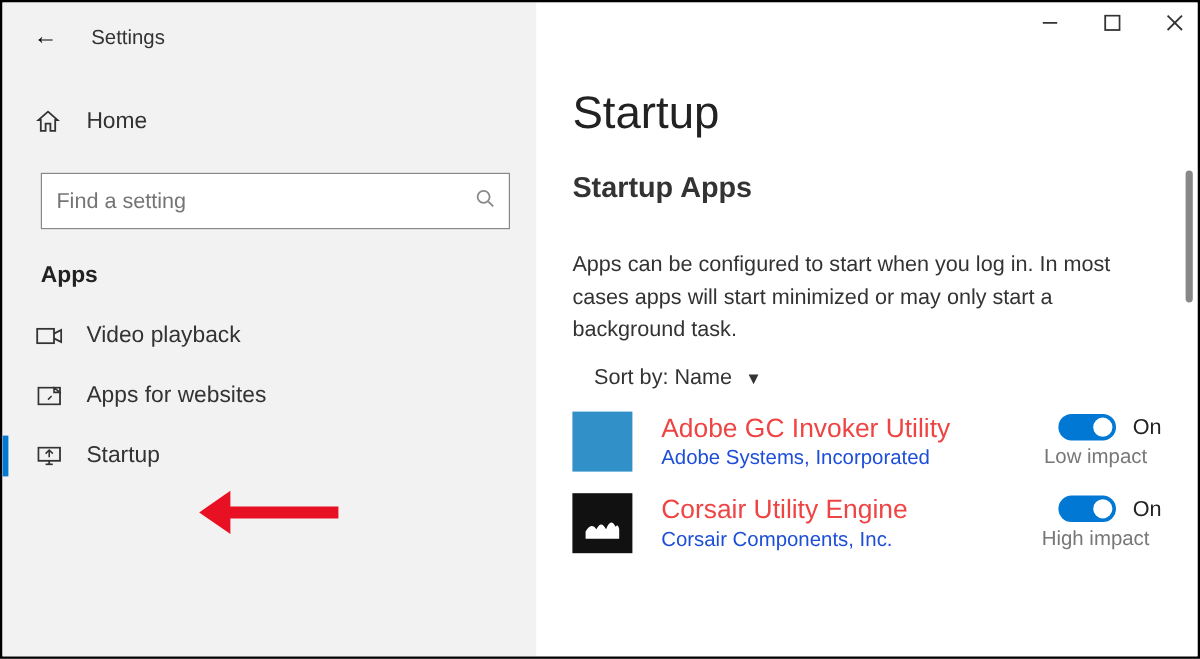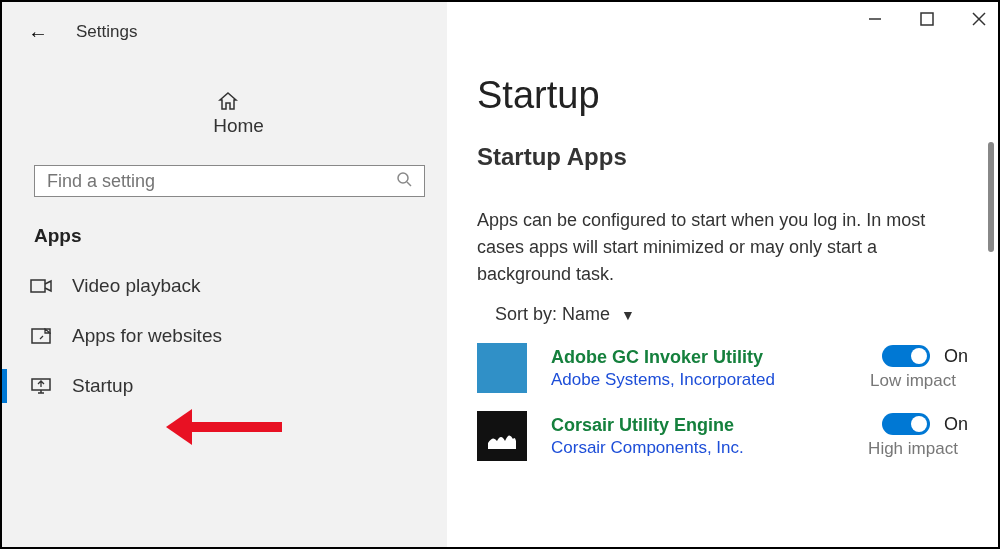--- a/index.html
+++ b/index.html
@@ -8,25 +8,25 @@
     .sidebar { width: 445px; background: #f2f2f2; padding: 0; height: 100%; }
     .main { flex: 1; background: #fff; padding: 0 30px; position: relative; }
     
     .title-bar { display: flex; align-items: center; padding: 18px 20px 10px 26px; }
     .back-arrow { font-size: 20px; margin-right: 28px; cursor: pointer; }
     .title-text { font-size: 17px; color: #333; }
     
     .window-controls { position: absolute; top: 10px; right: 12px; display: flex; gap: 38px; align-items: center; }
     .win-ctrl { font-size: 15px; color: #333; cursor: pointer; }
     
-    .nav-home { display: flex; align-items: center; padding: 8px 0 8px 28px; margin-top: 30px; cursor: pointer; flex-direction: column; }
+    .nav-home { display: flex; padding: 8px 0 8px 28px; margin-top: 30px; cursor: pointer; }
     .nav-home .icon { width: 20px; margin-right: 22px; }
     .nav-home .label { font-size: 19px; color: #333; }
     
-    .search-box { margin: 20px 22px 0 32px; border: 1px solid #888; background: #fff; height: 32px; display: flex; align-items: center; padding: 0 12px; }
+    .search-box { margin: 20px 22px 0 32px; border: 1px solid #888; background: #fff; height: 47px; display: flex; align-items: center; padding: 0 12px; }
     .search-box input { flex: 1; border: none; outline: none; font-size: 18px; color: #666; background: transparent; }
     .search-box .sicon { color: #888; font-size: 16px; }
     
     .category { font-size: 19px; font-weight: 600; color: #222; padding: 28px 0 14px 32px; }
     
     .nav-item { display: flex; align-items: center; padding: 14px 0 14px 28px; cursor: pointer; position: relative; }
     .nav-item .icon { width: 22px; margin-right: 20px; display: flex; justify-content: center; }
     .nav-item .label { font-size: 19px; color: #333; }
     .nav-item.active::before { content: ''; position: absolute; left: 0; top: 8px; bottom: 8px; width: 5px; background: #0078d4; }
     
@@ -34,21 +34,21 @@
     .section-title { font-size: 24px; color: #333; margin-top: 26px; }
     .description { font-size: 18px; color: #333; margin-top: 36px; line-height: 1.5; max-width: 460px; }
     
     .sort-row { font-size: 18px; color: #333; margin-top: 16px; padding-left: 18px; }
     .sort-row .chev { margin-left: 6px; font-size: 14px; }
     
     .app-item { display: flex; align-items: center; margin-top: 18px; }
     .app-icon { width: 50px; height: 50px; background: #3090c7; margin-right: 24px; display:flex; align-items:center; justify-content:center; }
     .app-icon.dark { background: #111; }
     .app-info { flex: 1; }
-    .app-name { font-size: 18px; color: #15803d; font-weight: bold; }
+    .app-name { font-size: 22px; color: #ef4444; }
     .app-pub { font-size: 17px; color: #1d4ed8; margin-top: 2px; }
     .app-right { text-align: center; min-width: 110px; }
     .toggle-row { display:flex; align-items:center; justify-content:flex-end; gap: 14px; }
     .toggle { width: 48px; height: 22px; background: #0078d4; border-radius: 11px; position: relative; cursor:pointer; }
     .toggle::after { content:''; position:absolute; right:3px; top:3px; width:16px; height:16px; background:#fff; border-radius:50%; }
     .toggle-label { font-size: 18px; color: #222; }
     .impact { font-size: 17px; color: #777; margin-top: 4px; }
     
     .scrollbar-track { position:absolute; right: 4px; top: 140px; width: 6px; height: 110px; background: #888; border-radius:3px; }
     

